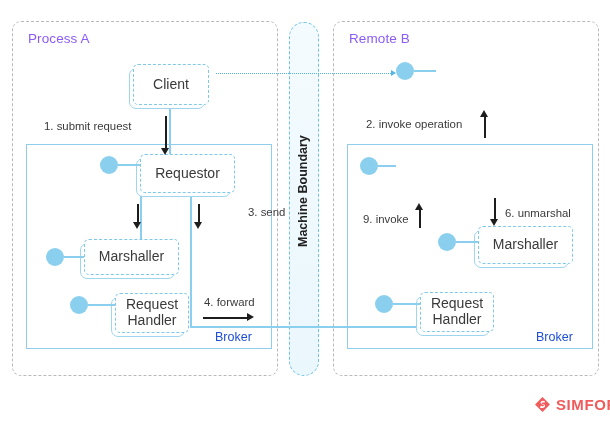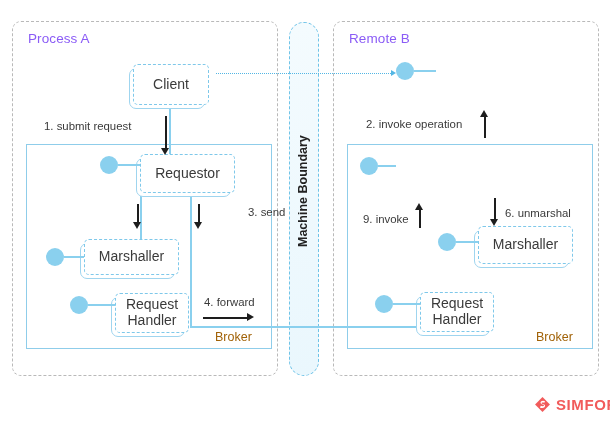--- a/index.html
+++ b/index.html
@@ -28,21 +28,21 @@
 
   
   .broker{
     position:absolute;
     border:1.4px solid #8fcdea;
     background:transparent;
   }
   .broker-label{
     position:absolute;
     font-size:12.5px;
-    color:#a16207;
+    color:#1d4ed8;
     white-space:nowrap;
   }
 
   
   .comp{position:absolute;}
   .comp .shadow{
     position:absolute;
     left:-4px;top:4px;
     width:100%;height:100%;
     border:1.4px solid #9fd5ef;

